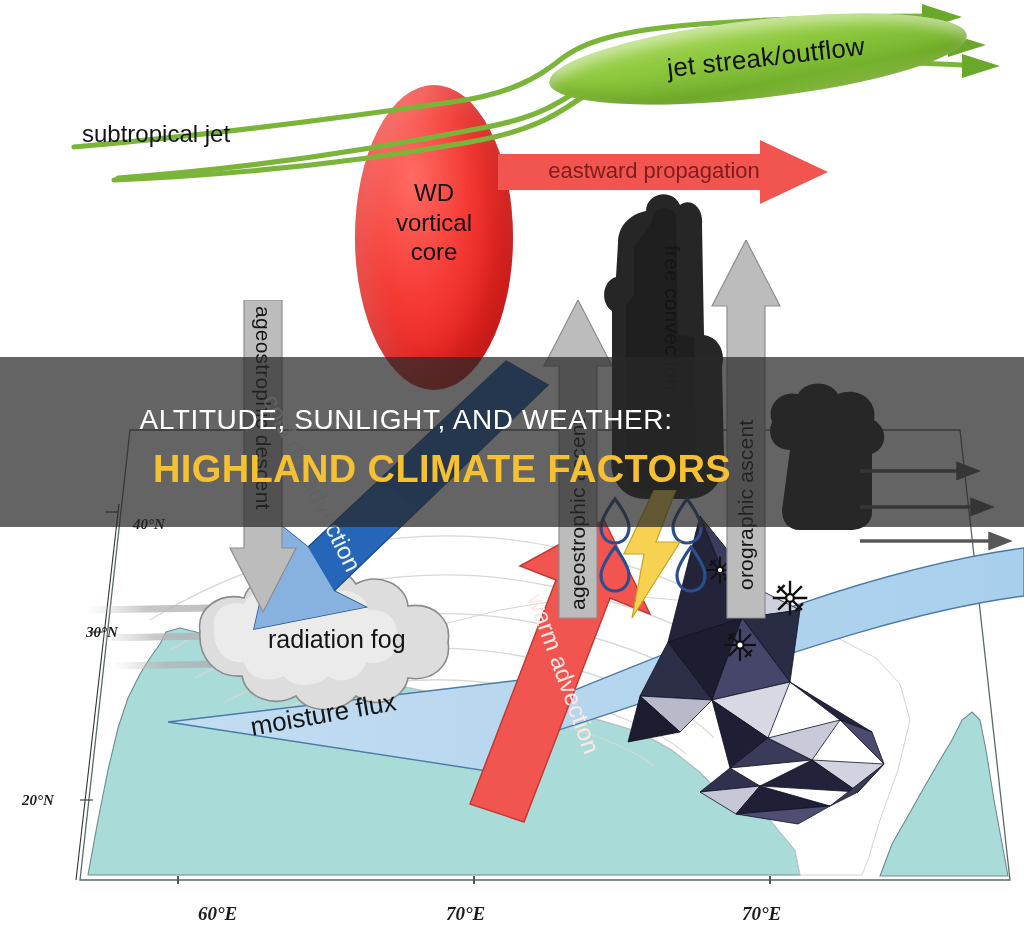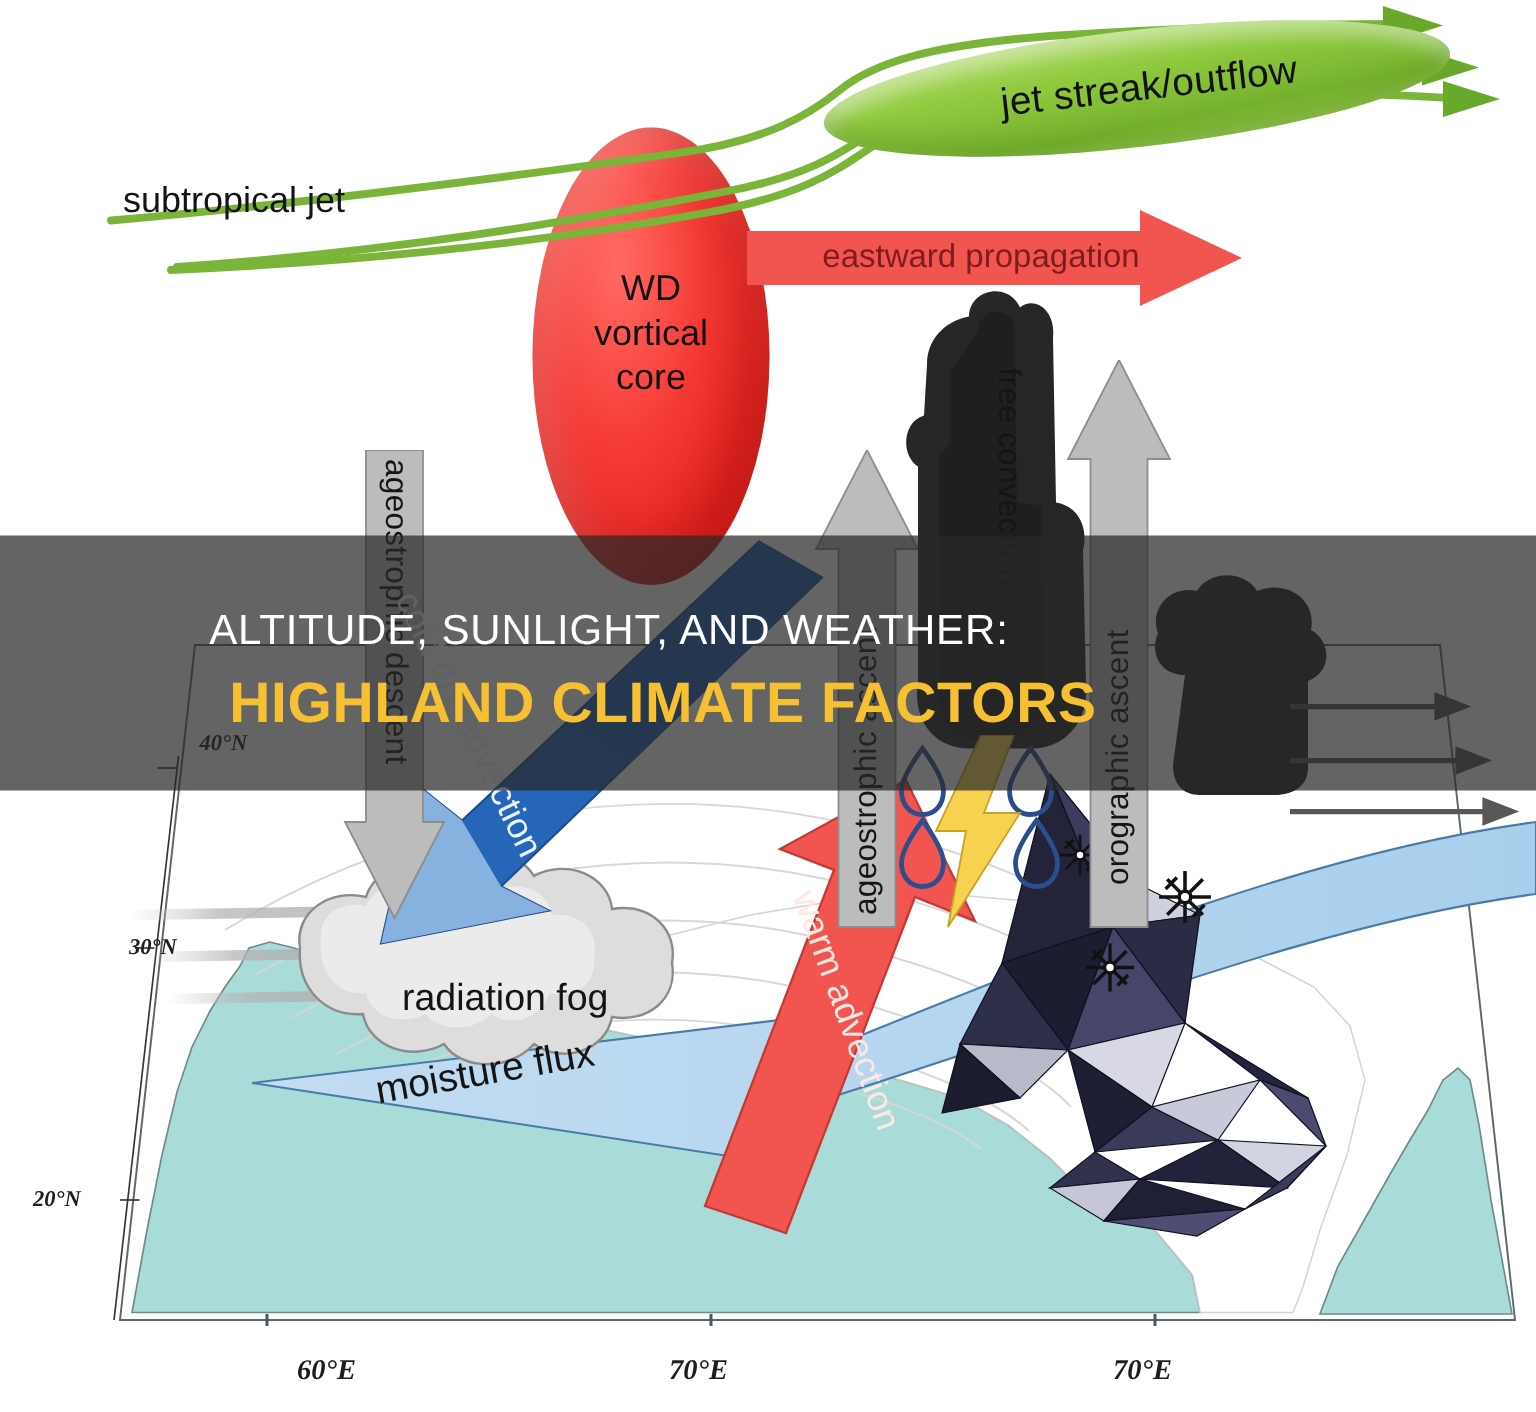--- a/index.html
+++ b/index.html
@@ -77,21 +77,21 @@
     left:548px;top:590px;width:230px;
     transform:rotate(70deg);transform-origin:0 0;
     color:#ffe7e4;font-size:24px;white-space:nowrap;
   }
   #moisture-label{
     left:248px;top:712px;width:250px;
     transform:rotate(-10deg);transform-origin:0 0;
     color:#141414;font-size:26px;white-space:nowrap;
   }
   #radfog-label{
-    left:268px;top:625px;color:#141414;font-size:25px;white-space:nowrap;margin-top:26px;
+    left:268px;top:625px;color:#141414;font-size:25px;white-space:nowrap;
   }
   #subtropical-label{
     left:82px;top:120px;color:#141414;font-size:24px;white-space:nowrap;
   }
 
   
   .tick{
     font-family:"Liberation Serif", serif;font-style:italic;font-weight:bold;
     font-size:15px;color:#1d1d1d;white-space:nowrap;
   }
@@ -348,21 +348,21 @@
   <div class="abs" id="subtropical-label">subtropical jet</div>
 
   <div class="abs" id="jet-streak"></div>
   <div class="abs" id="jet-streak-label">jet streak/outflow</div>
 
   <div class="abs" id="cold-dry-label">cold dry advection</div>
   <div class="abs" id="warm-adv-label">warm advection</div>
   <div class="abs" id="moisture-label">moisture flux</div>
   <div class="abs" id="radfog-label">radiation fog</div>
 
-  <div class="abs tick" style="left:133px;top:488px;">40°N</div>
+  <div class="abs tick" style="left:133px;top:516px;">40°N</div>
   <div class="abs tick" style="left:86px;top:624px;">30°N</div>
   <div class="abs tick" style="left:22px;top:792px;">20°N</div>
 
   <div class="abs tick tick-x" style="left:150px;top:903px;margin-left:48px;">60°E</div>
   <div class="abs tick tick-x" style="left:446px;top:903px;">70°E</div>
   <div class="abs tick tick-x" style="left:742px;top:903px;">70°E</div>
 
   <div class="abs" id="watermark">Cy</div>
 
   <div class="abs" id="title-band"></div>

